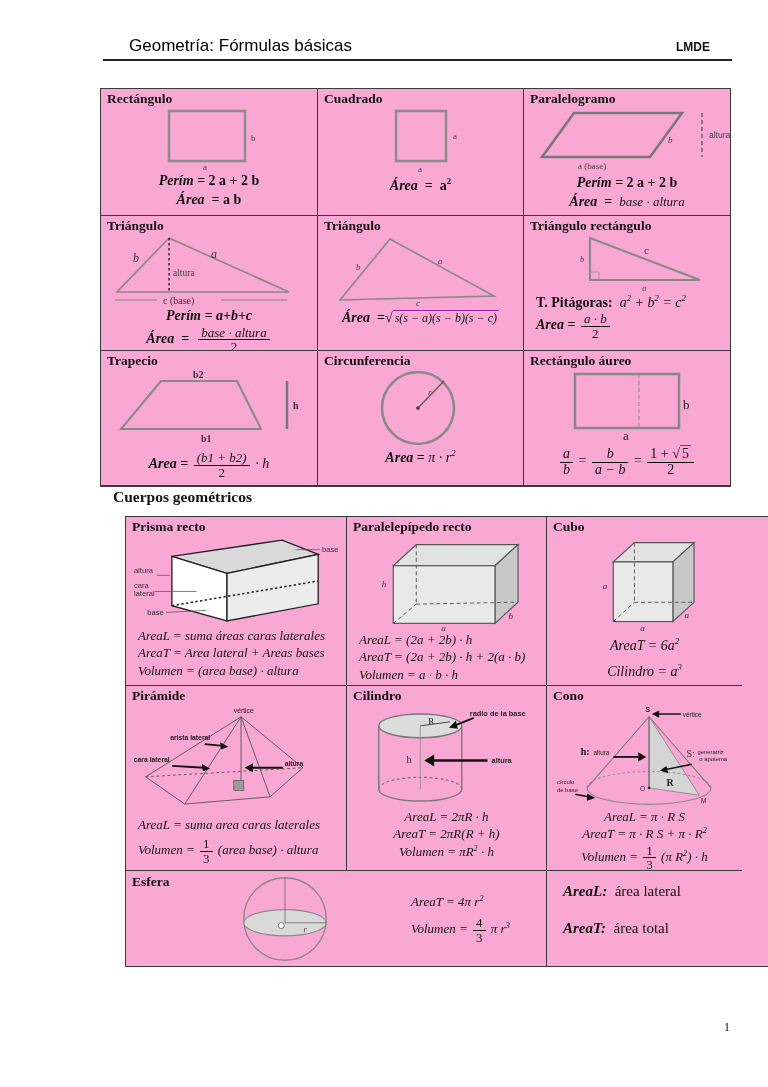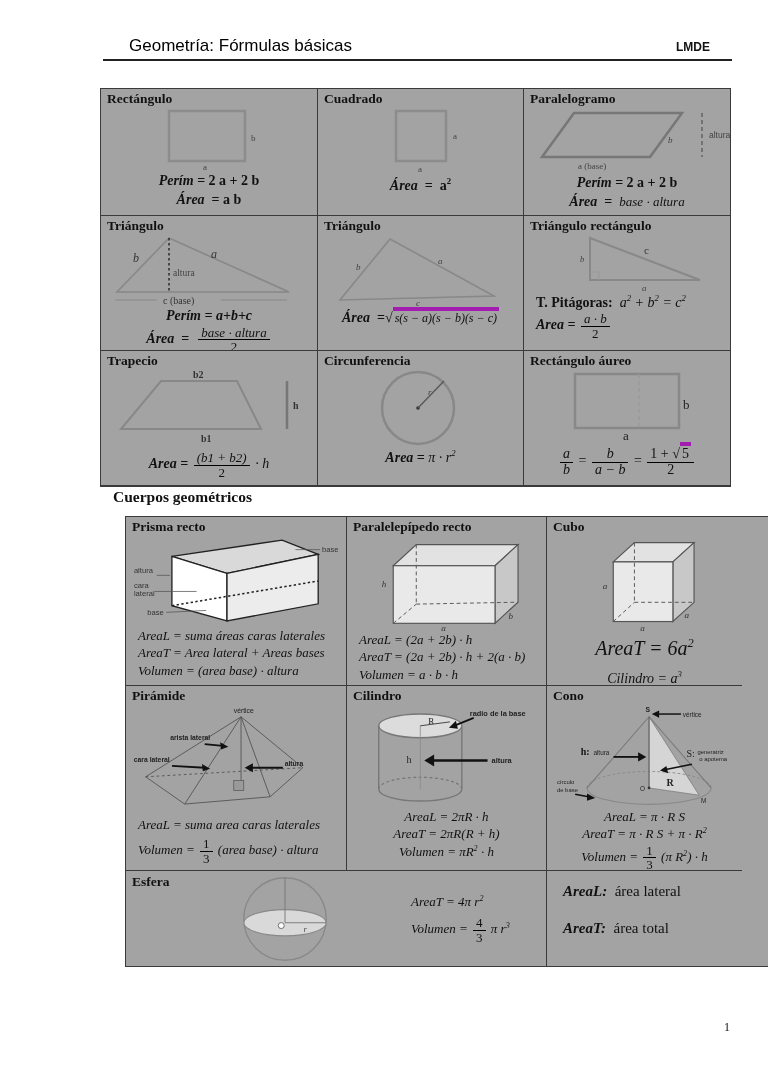--- a/index.html
+++ b/index.html
@@ -7,42 +7,42 @@
   body {
     width:768px; height:1087px; position:relative;
     font-family:"Liberation Serif", serif; color:#111;
   }
   .hdr-title { position:absolute; left:129px; top:36px;
     font-family:"Liberation Sans", sans-serif; font-weight:normal; font-size:17px; color:#000; }
   .brand { position:absolute; left:676px; top:40px;
     font-family:"Liberation Sans", sans-serif; font-weight:bold; font-size:12px; }
   .hdr-rule { position:absolute; left:103px; top:59px; width:629px; border-top:2px solid #222; }
 
-  .tbl { position:absolute; display:grid; border:1px solid #3a3a3a; background:#a3a3a3; }
+  .tbl { position:absolute; display:grid; border:1px solid #3a3a3a; background:#f9a8d4; }
   #table1 { left:100px; top:88px; width:631px;
     grid-template-columns:217px 206px 206px; grid-template-rows:127px 135px 135px; }
   #table2 { left:125px; top:516px; width:676px;
     grid-template-columns:221px 200px 195px; grid-template-rows:169px 185px 95px; }
   .c { border-right:1px solid #3a3a3a; border-bottom:1px solid #3a3a3a;
        padding:2px 6px; overflow:hidden; position:relative; }
   .lastcol { border-right:none; } .lastrow { border-bottom:none; }
   .ctitle { font-weight:bold; font-size:13.5px; }
   .diag { text-align:center; line-height:0; }
   .fline { text-align:center; font-size:14px; margin-top:1px; line-height:1.25; }
   .fline.left { text-align:left; padding-left:6px; }
   .fname { font-weight:bold; font-style:italic; }
   .fbold { font-weight:bold; }
   .fit { font-style:italic; }
   .frac { display:inline-block; vertical-align:middle; text-align:center; line-height:1.05; padding:0 2px; }
   .frac .num { display:block; padding:0 3px; }
   .frac .den { display:block; border-top:1px solid #000; padding:0 3px; }
   sup { font-size:0.62em; }
   .sqrt { white-space:nowrap; }
   .sqrt .rsign { font-style:normal; }
-  .sqrt .rad { border-top:4px solid #a21caf; padding:0 2px; }
+  .sqrt .rad { border-top:1px solid #a21caf; padding:0 2px; }
   .sec-title { position:absolute; left:113px; top:488px; font-weight:bold; font-size:15.5px; }
   .pagenum { position:absolute; left:724px; top:1020px; font-size:12px; }
   .t2f { font-style:italic; font-size:13px; }
   .legend-line { font-size:15px; margin:10px 0 20px 10px; }
   svg text { font-family:"Liberation Sans", sans-serif; }
   svg .ser { font-family:"Liberation Serif", serif; }
   .esf-cell { display:flex; align-items:center; }
 </style>
 </head>
 <body>
@@ -270,21 +270,21 @@
         <polygon points="104,28 126,8 126,70 104,90" fill="#c8c8c8" stroke="#555" stroke-width="1.2"></polygon>
         <rect x="42" y="28" width="62" height="62" fill="#e9e9e9" stroke="#555" stroke-width="1.2"></rect>
         <line x1="64" y1="8" x2="64" y2="70" stroke="#555" stroke-width="1" stroke-dasharray="4,3"></line>
         <line x1="64" y1="70" x2="126" y2="70" stroke="#555" stroke-width="1" stroke-dasharray="4,3"></line>
         <line x1="42" y1="90" x2="64" y2="70" stroke="#555" stroke-width="1" stroke-dasharray="4,3"></line>
         <text class="ser" x="31" y="56" font-size="9.5" font-style="italic" fill="#333">a</text>
         <text class="ser" x="70" y="100" font-size="9.5" font-style="italic" fill="#333">a</text>
         <text class="ser" x="116" y="86" font-size="9.5" font-style="italic" fill="#333">a</text>
       </svg>
     </div>
-    <div class="fline t2f" style="font-size:20px">
+    <div class="fline t2f" style="font-size:14px">
       <span>AreaT = 6a</span><sup>2</sup>
     </div>
     <div class="fline t2f" style="font-size:14px; margin-top:8px">
       <span>Cilindro = a</span><sup>3</sup>
     </div>
   </div>
 
   <div class="c">
     <div class="ctitle">Pirámide</div>
     <div class="diag">

